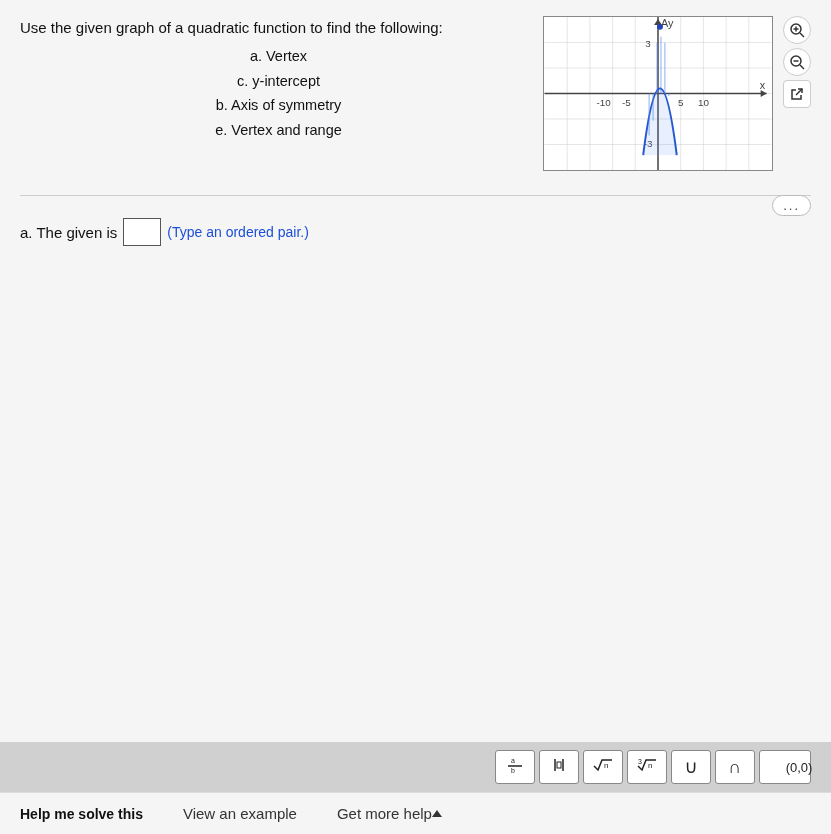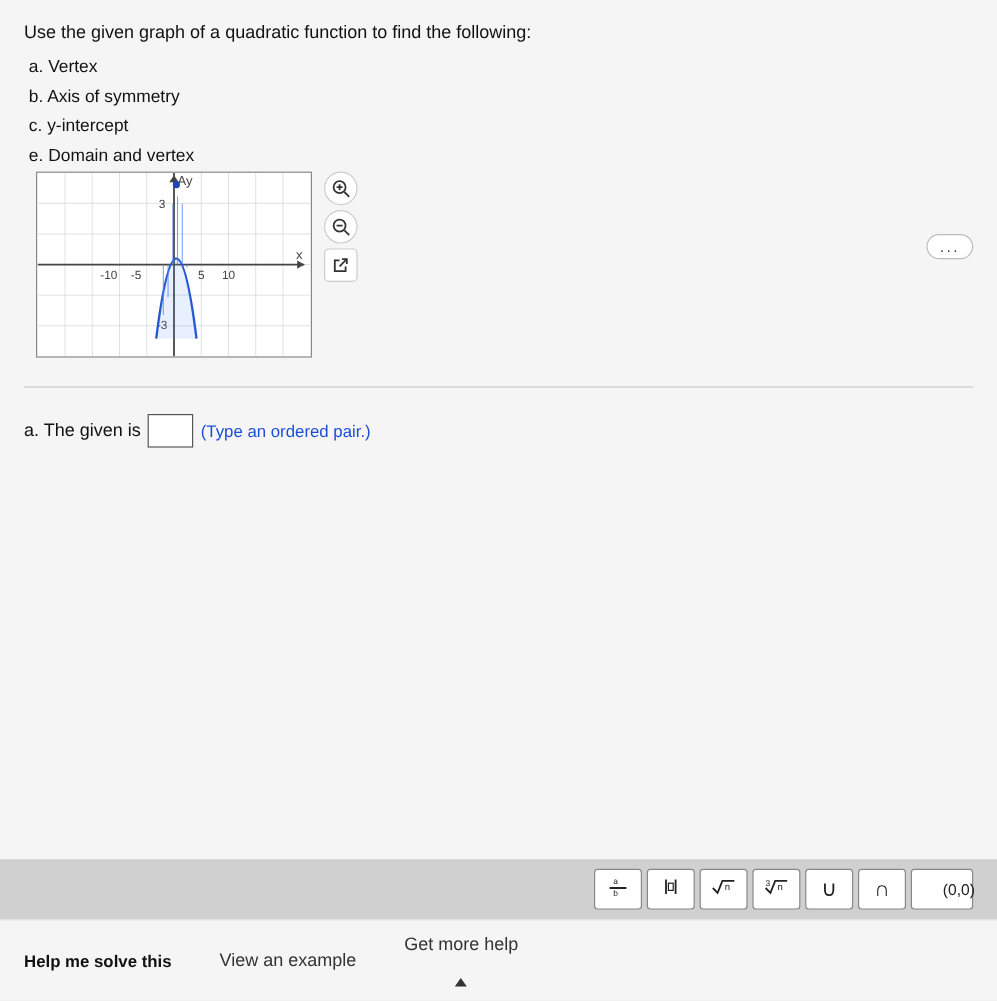--- a/index.html
+++ b/index.html
@@ -17,21 +17,21 @@
       background: #f5f5f5;
       flex: 1;
       display: flex;
       flex-direction: column;
       padding: 16px 20px 10px 20px;
       position: relative;
     }
 
     .top-section {
       display: flex;
-      flex-direction: column;
+      flex-direction: row;
       align-items: flex-start;
       margin-bottom: 16px;
     }
 
     .problem-text {
       flex: 1;
       font-size: 15px;
       line-height: 1.6;
       color: #111;
     }
@@ -39,20 +39,21 @@
     .problem-title {
       font-size: 15px;
       margin-bottom: 4px;
     }
 
     .problem-list {
       list-style: none;
       font-size: 14.5px;
       line-height: 1.7;
       margin-left: 4px;
+      text-align: center;
     }
 
     .graph-area {
       display: flex;
       flex-direction: row;
       align-items: flex-start;
       margin-left: 10px;
       gap: 6px;
     }
 
@@ -195,22 +196,21 @@
       cursor: pointer;
       font-weight: bold;
     }
 
     .get-more-help {
       font-size: 15px;
       color: #333;
       cursor: pointer;
       display: flex;
       align-items: center;
-      gap: 19px;
-      flex-direction: column;
+      gap: 0;
     }
 
     .chevron-up {
       display: inline-block;
       width: 0;
       height: 0;
       border-left: 5px solid transparent;
       border-right: 5px solid transparent;
       border-bottom: 7px solid #333;
       vertical-align: middle;
@@ -218,23 +218,23 @@
   </style>
 </head>
 <body>
 
 <div class="main-content">
   <div class="top-section">
     <div class="problem-text">
       <div class="problem-title">Use the given graph of a quadratic function to find the following:</div>
       <ul class="problem-list">
         <li>a. Vertex</li>
+        <li>c. y-intercept</li>
         <li>b. Axis of symmetry</li>
-        <li>c. y-intercept</li>
-        <li>e. Domain and vertex</li>
+        <li>e. Vertex and range</li>
       </ul>
     </div>
 
     <div class="graph-area">
       <div class="graph-container">
         <svg class="graph-svg" viewBox="0 0 230 155" xmlns="http://www.w3.org/2000/svg">
 
           <line x1="23" y1="0" x2="23" y2="155" stroke="#ccc" stroke-width="0.5"></line>
           <line x1="46" y1="0" x2="46" y2="155" stroke="#ccc" stroke-width="0.5"></line>
           <line x1="69" y1="0" x2="69" y2="155" stroke="#ccc" stroke-width="0.5"></line>

